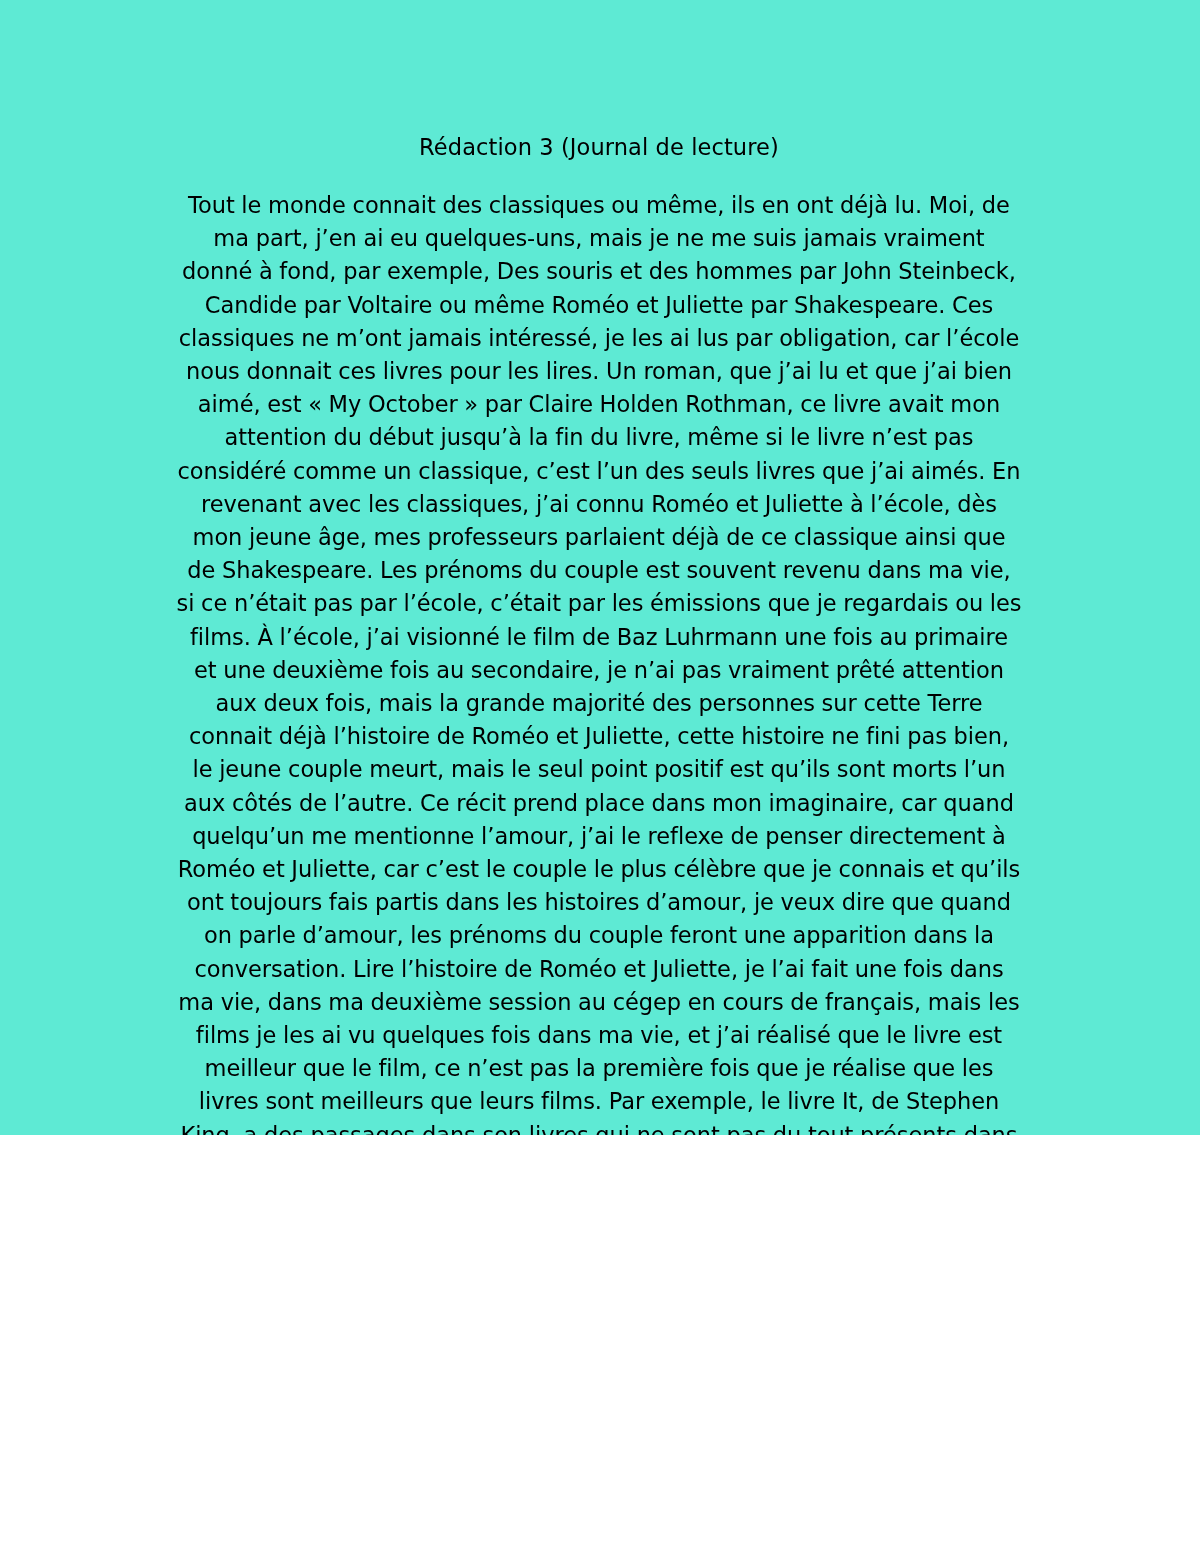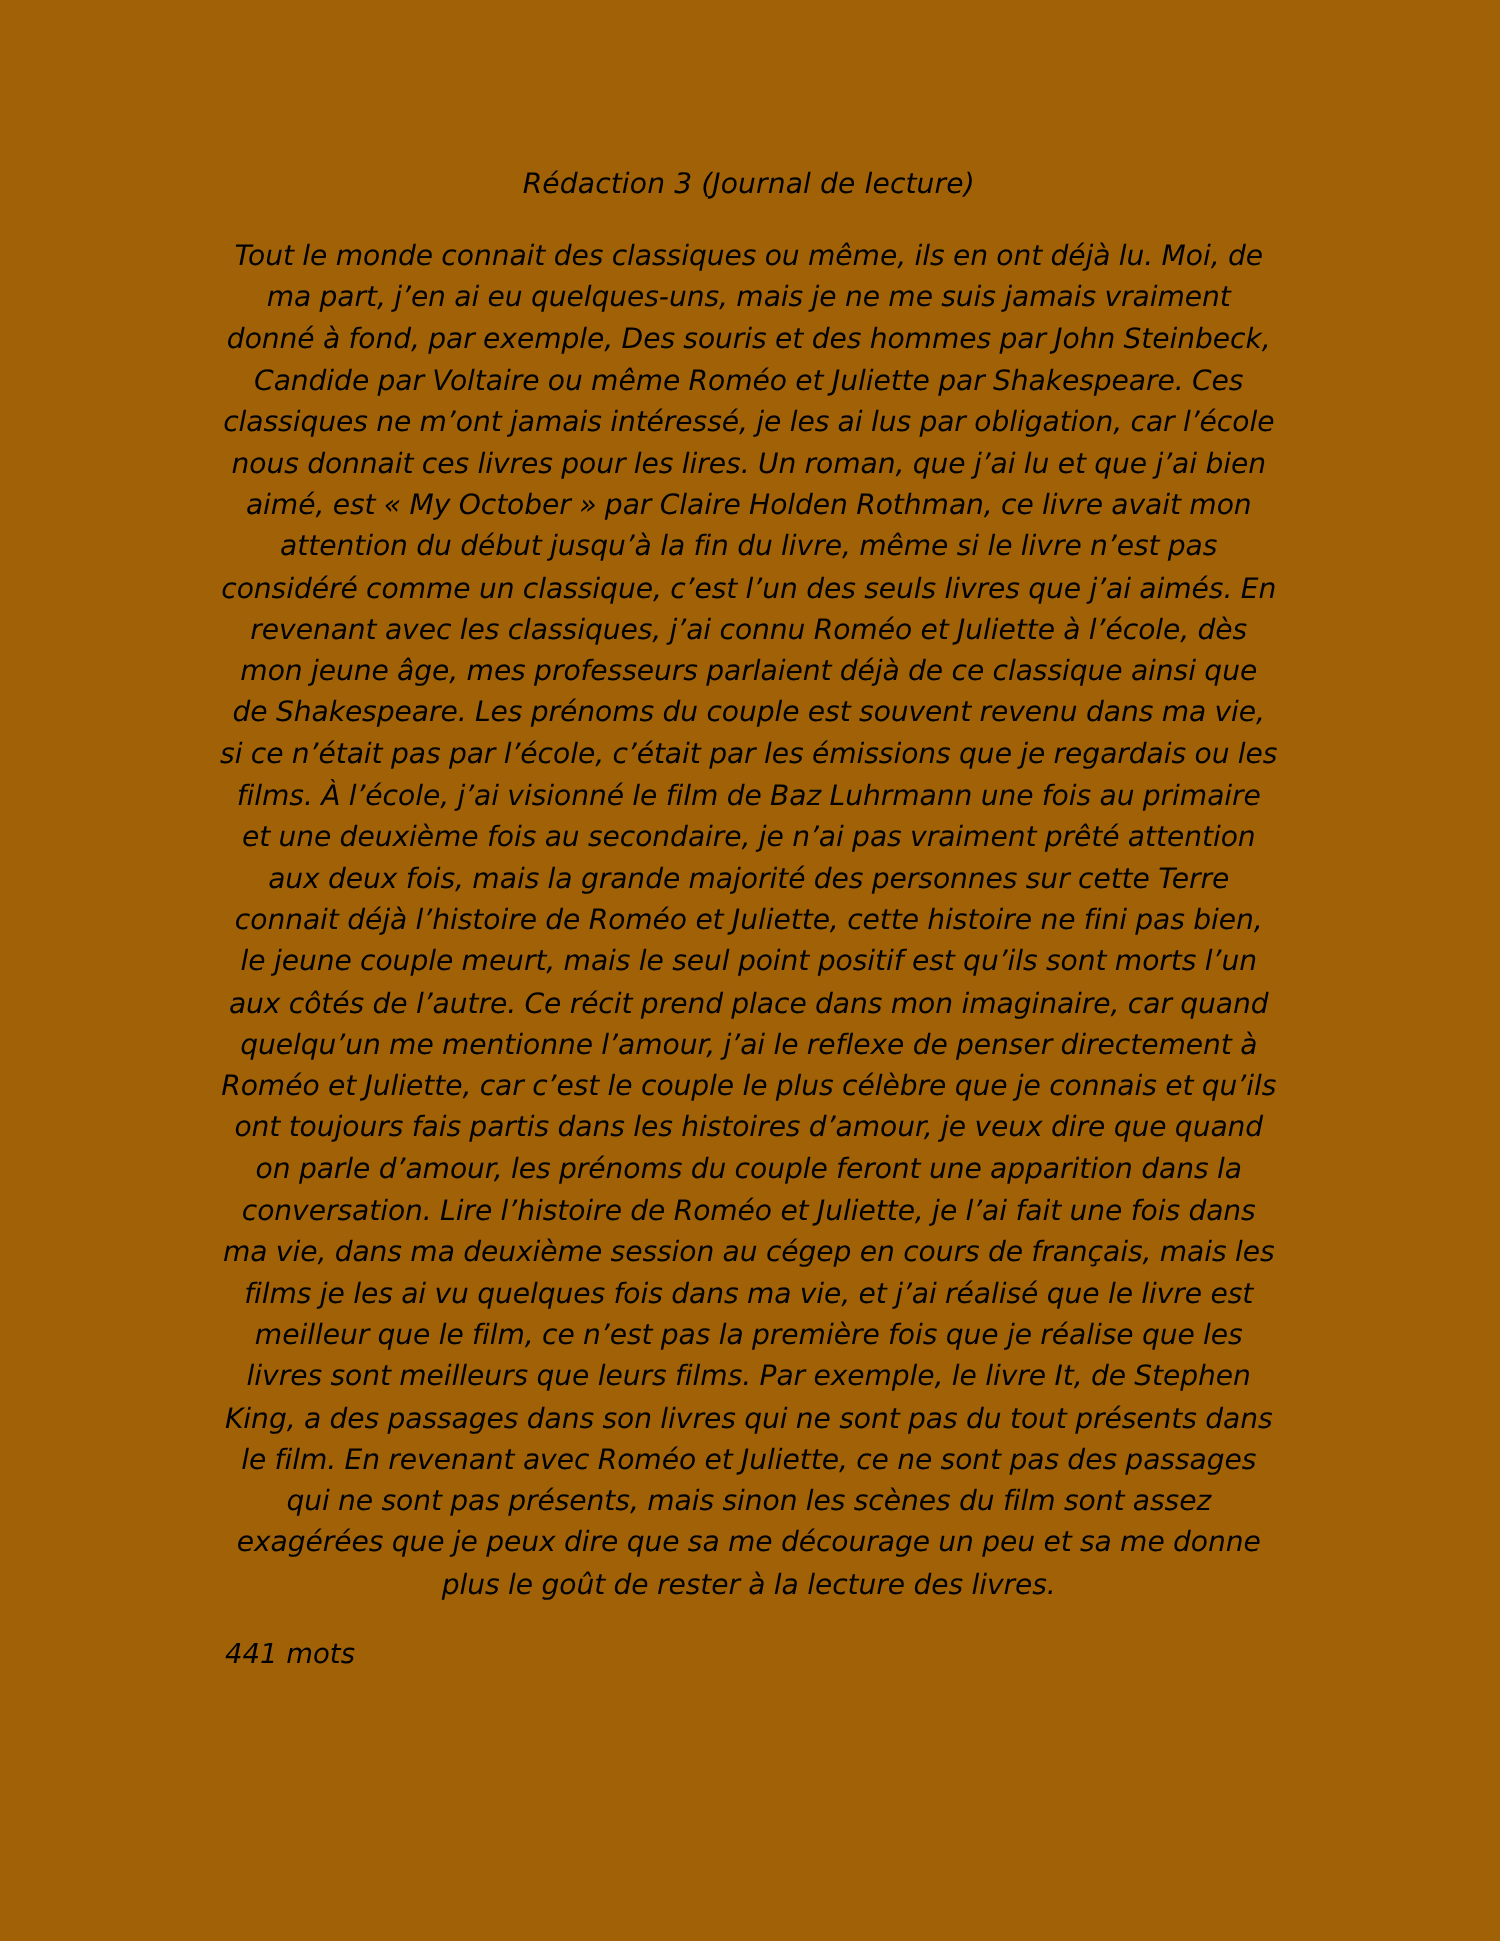--- a/index.html
+++ b/index.html
@@ -5,28 +5,27 @@
 <style>
   html, body {
     margin: 0;
     padding: 0;
     background: #ffffff;
   }
 
   .page {
     position: relative;
     width: 1200px;
-    height: 1553px;
+    height: 1135px;
     margin: 0 auto;
-    background: #a16207;
+    background: #5eead4;
     box-sizing: border-box;
     overflow: hidden;
     font-family: "DejaVu Sans", "Liberation Sans", sans-serif;
     color: #000000;
-    font-style: italic;
     -webkit-font-smoothing: antialiased;
   }
 
   
   .doc-body {
     position: absolute;
     left: 176px;
     top: 131px;
     width: 846px;
   }

